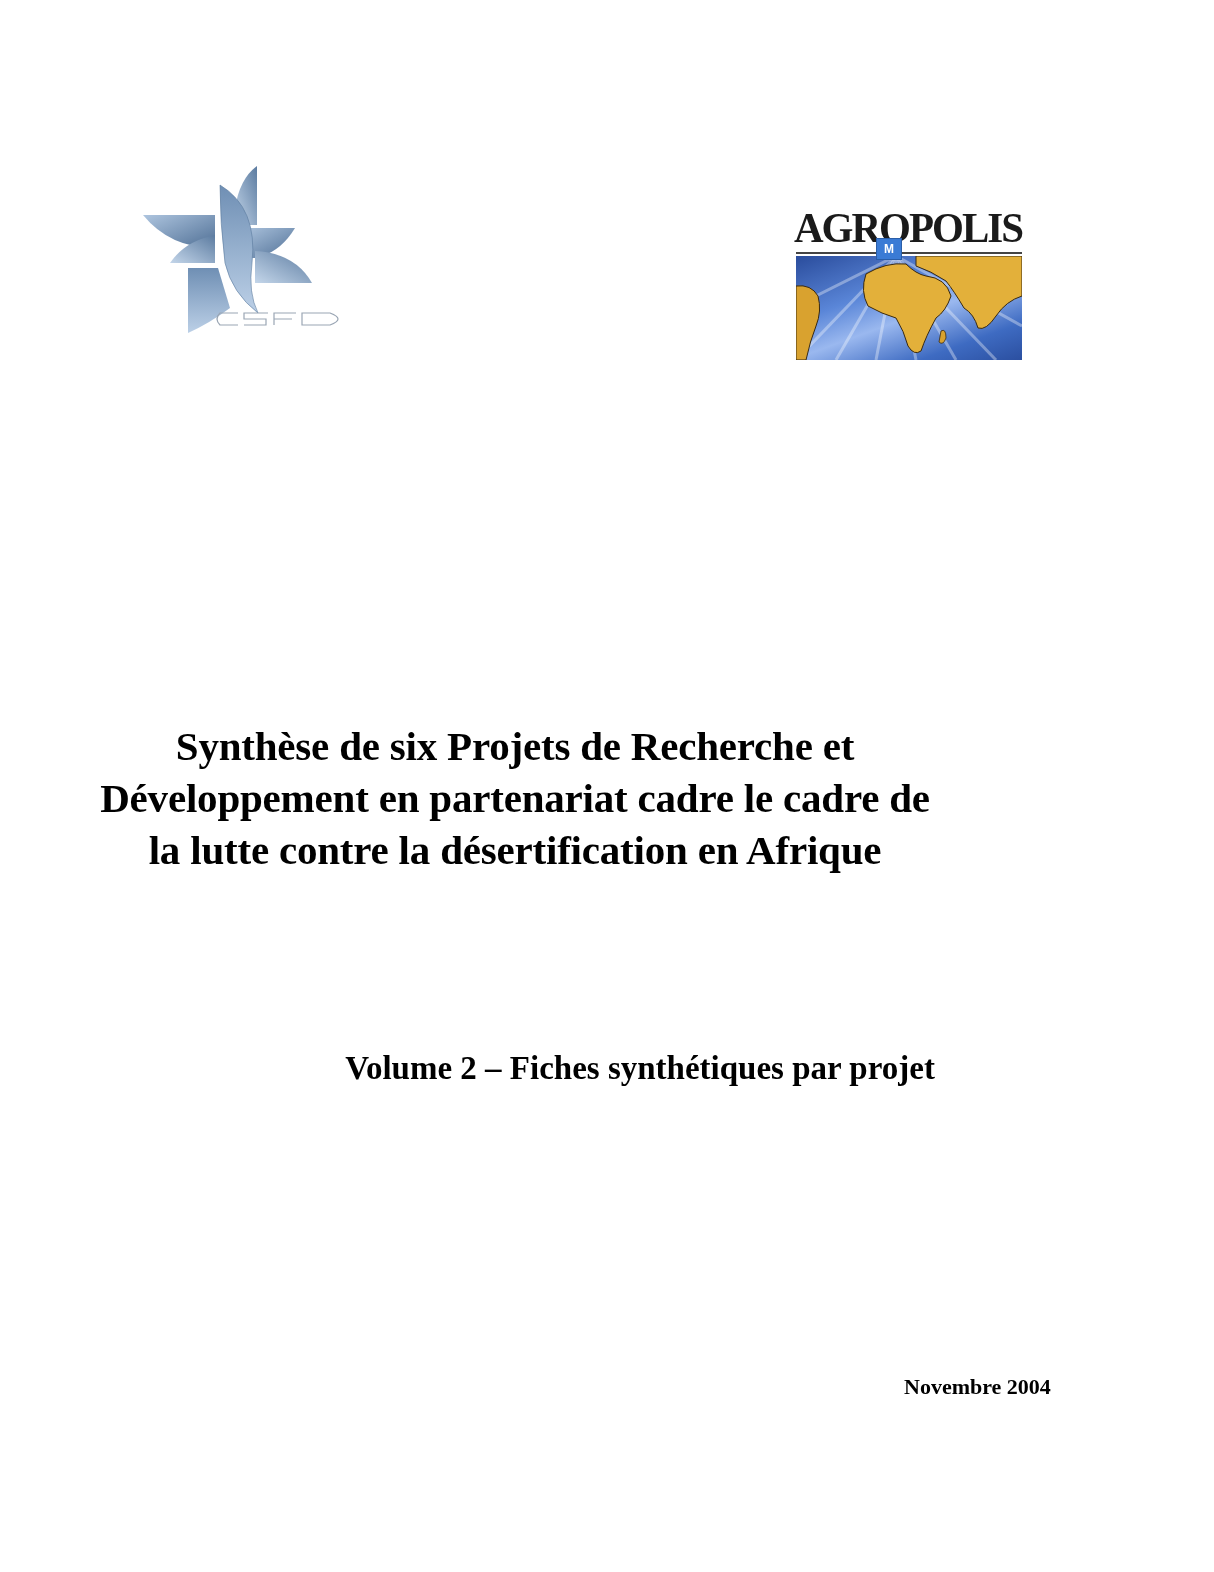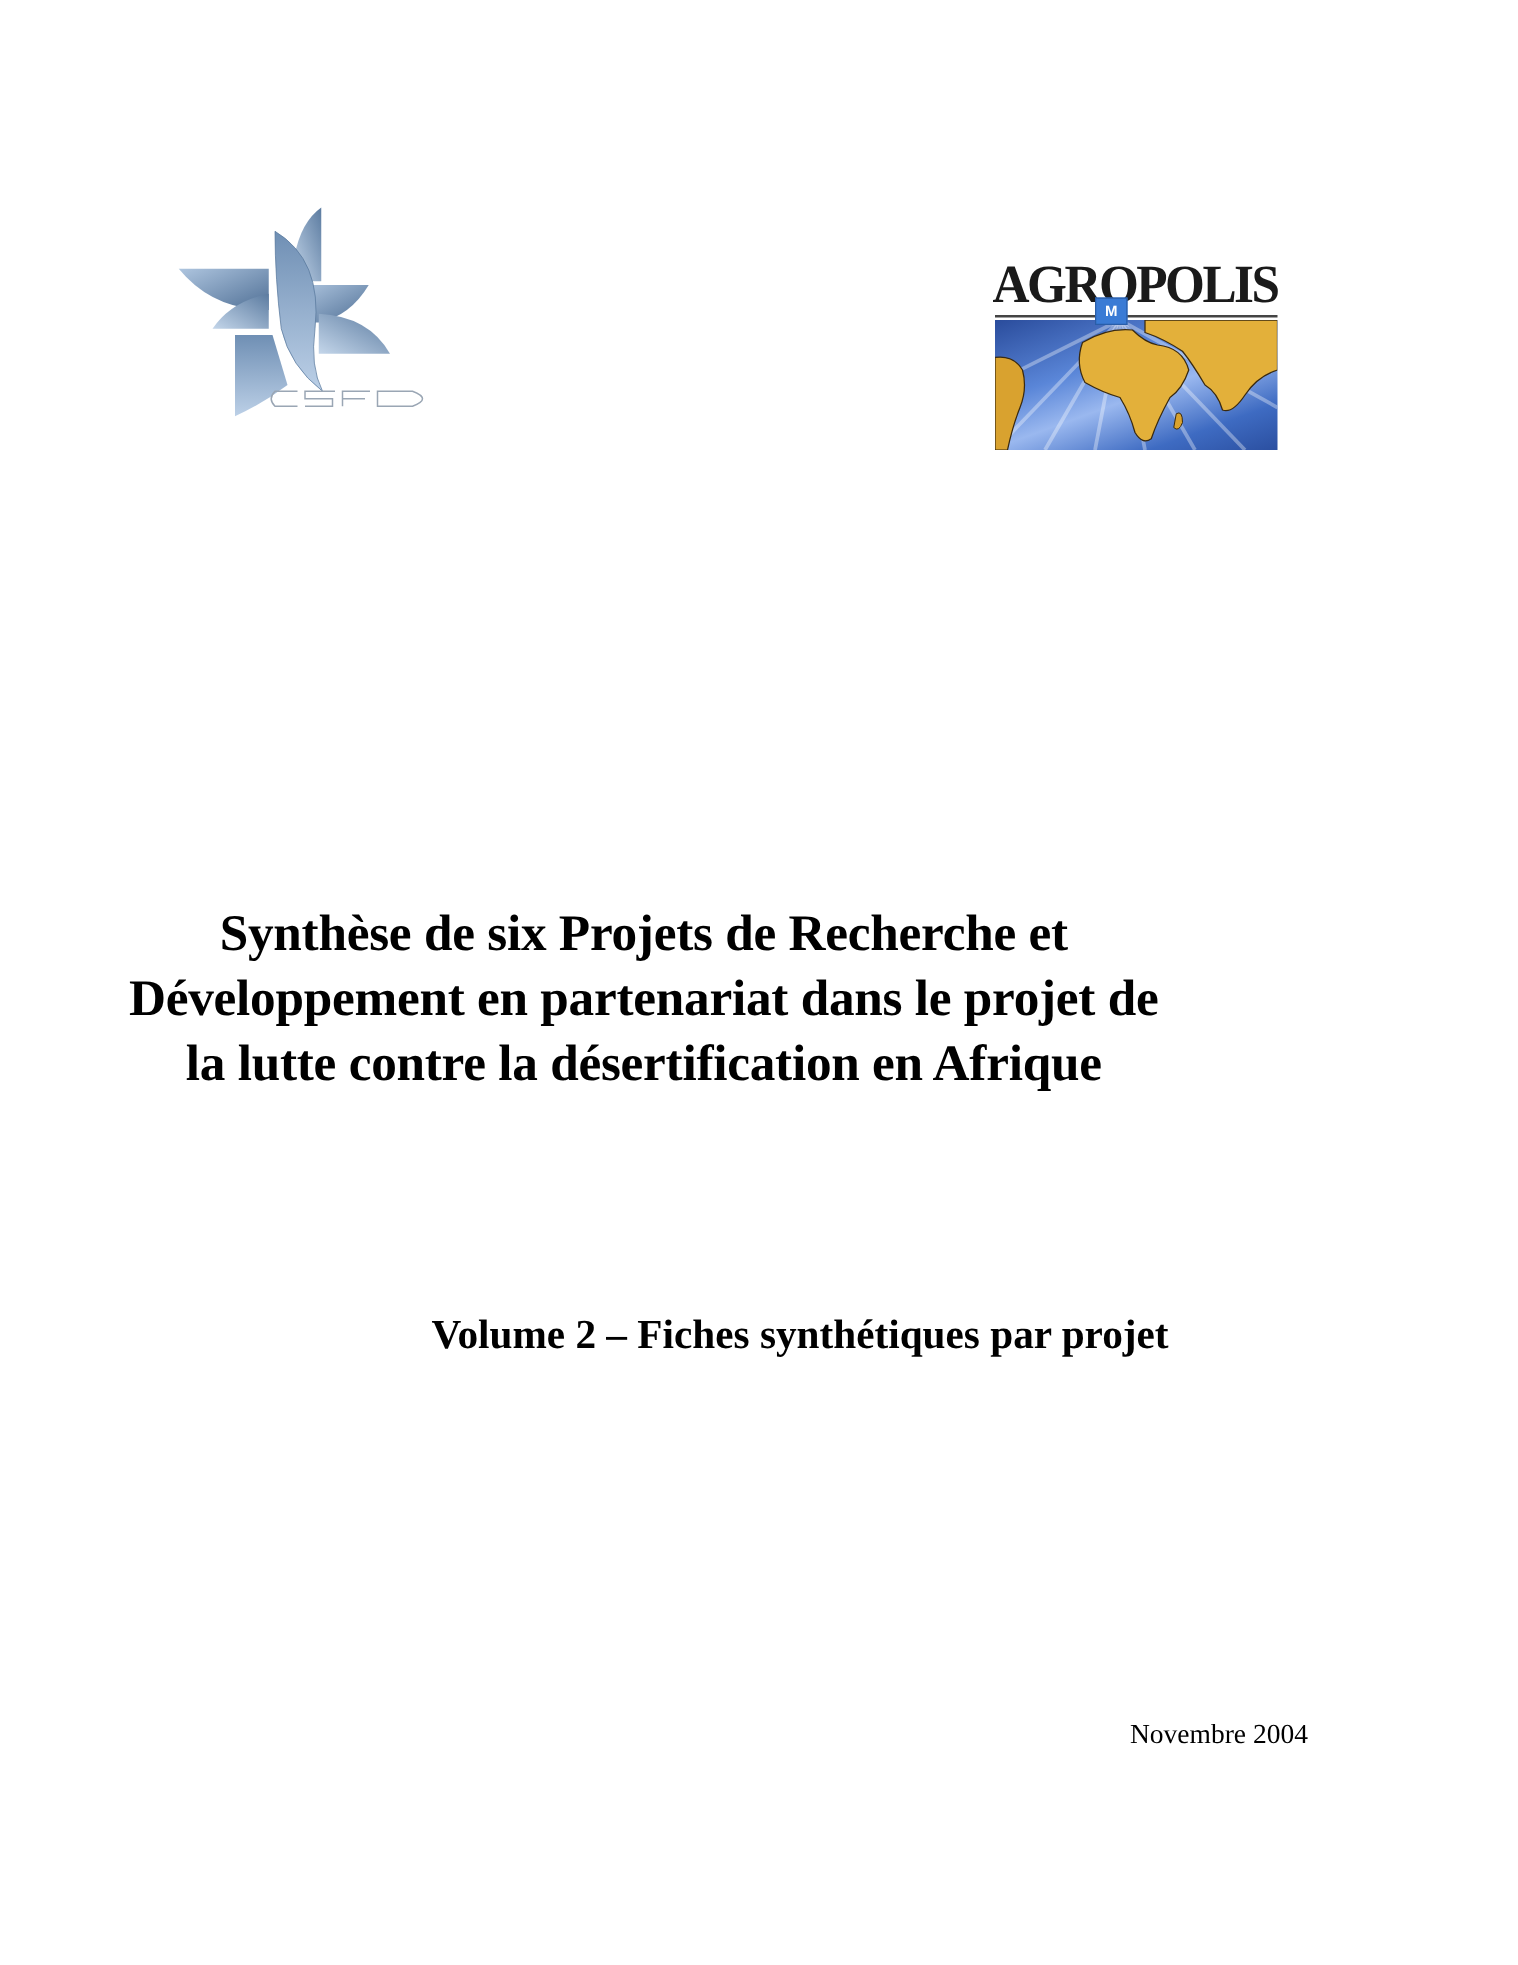--- a/index.html
+++ b/index.html
@@ -15,21 +15,21 @@
     .agro-m { position: absolute; left: 82px; top: 36px; width: 24px; height: 20px; background: #3a7bd5;
               color: #fff; font-family: "Liberation Sans", sans-serif; font-weight: bold; font-size: 12px;
               text-align: center; line-height: 20px; border: 1px solid #2a5ea8; z-index: 2; }
     .agro-map { position: absolute; left: 2px; top: 54px; width: 226px; height: 104px; overflow: hidden;
                 background: linear-gradient(160deg, #2a4c9c 0%, #5a86d8 35%, #9ab8ef 55%, #3e6bc2 80%, #2b4fa0 100%); }
     .title { position: absolute; left: 0; top: 720px; width: 1030px; text-align: center;
              font-size: 41px; font-weight: bold; line-height: 52px; letter-spacing: -0.2px; }
     .title div { white-space: nowrap; }
     .subtitle { position: absolute; left: 0; top: 1047px; width: 1204px; text-align: center;
                 font-size: 33px; font-weight: bold; line-height: 42px; white-space: nowrap; margin-left: 38px; }
-    .date { position: absolute; left: 904px; top: 1372px; font-size: 22px; font-weight: normal;
+    .date { position: absolute; left: 904px; top: 1372px; font-size: 22px; font-weight: bold;
             line-height: 30px; white-space: nowrap; }
   </style>
 </head>
 <body>
 
 <div class="logo-left">
   <svg width="215" height="175" viewBox="0 0 215 175">
     <defs>
       <linearGradient id="g1" x1="0" y1="0" x2="1" y2="1">
         <stop offset="0" stop-color="#aec5df"></stop>
@@ -89,19 +89,19 @@
 
       <path d="M120,0 L226,0 L226,40 Q210,45 200,60 Q190,75 182,72 Q178,58 168,52 Q158,35 150,25 Q135,15 120,10 Z" fill="#e3b03a" stroke="#3a2a10" stroke-width="1"></path>
 
       <path d="M145,75 Q150,72 150,82 Q147,90 143,86 Z" fill="#d9a22f" stroke="#3a2a10" stroke-width="0.8"></path>
     </svg>
   </div>
 </div>
 
 <div class="title">
   <div>Synthèse de six Projets de Recherche et</div>
-  <div>Développement en partenariat dans le projet de</div>
+  <div>Développement en partenariat cadre le cadre de</div>
   <div>la lutte contre la désertification en Afrique</div>
 </div>
 
 <div class="subtitle">Volume 2 – Fiches synthétiques par projet</div>
 
 <div class="date">Novembre 2004</div>
 
 </body></html>

